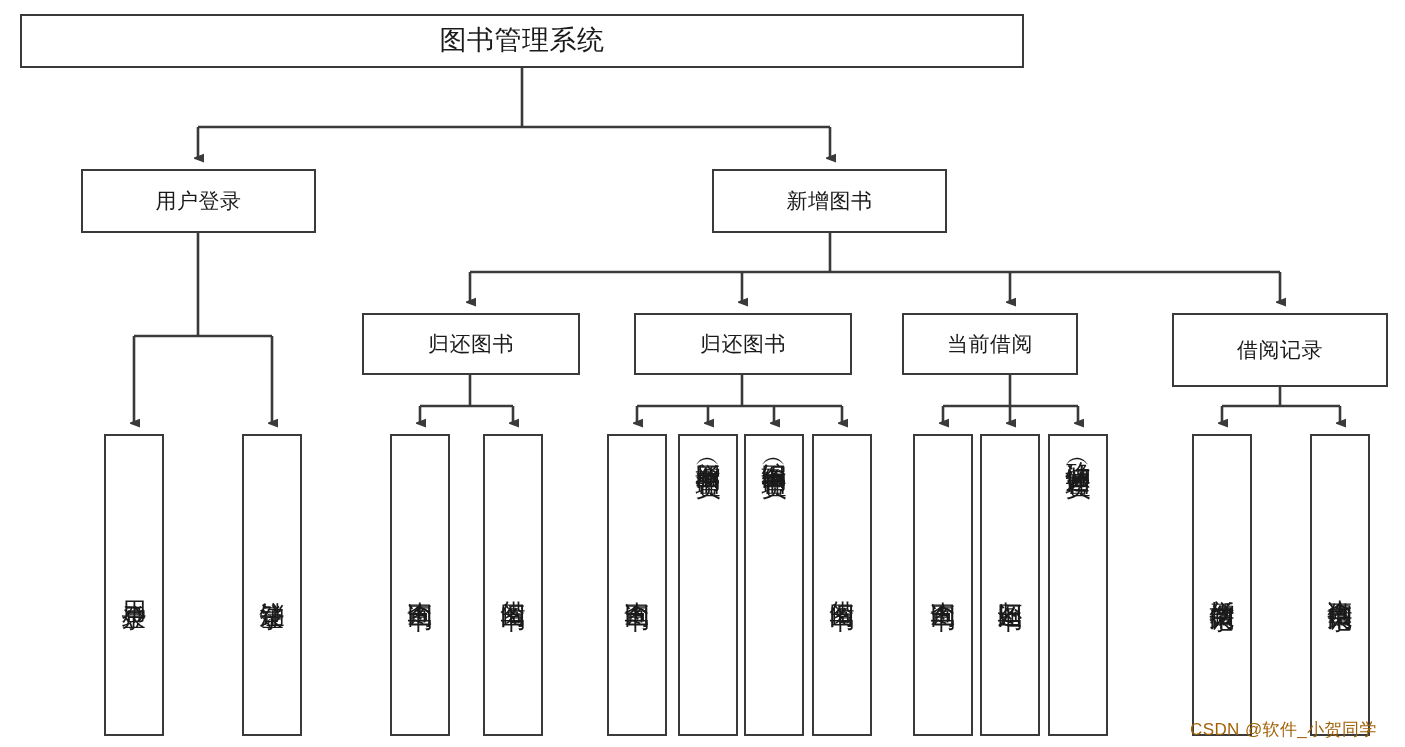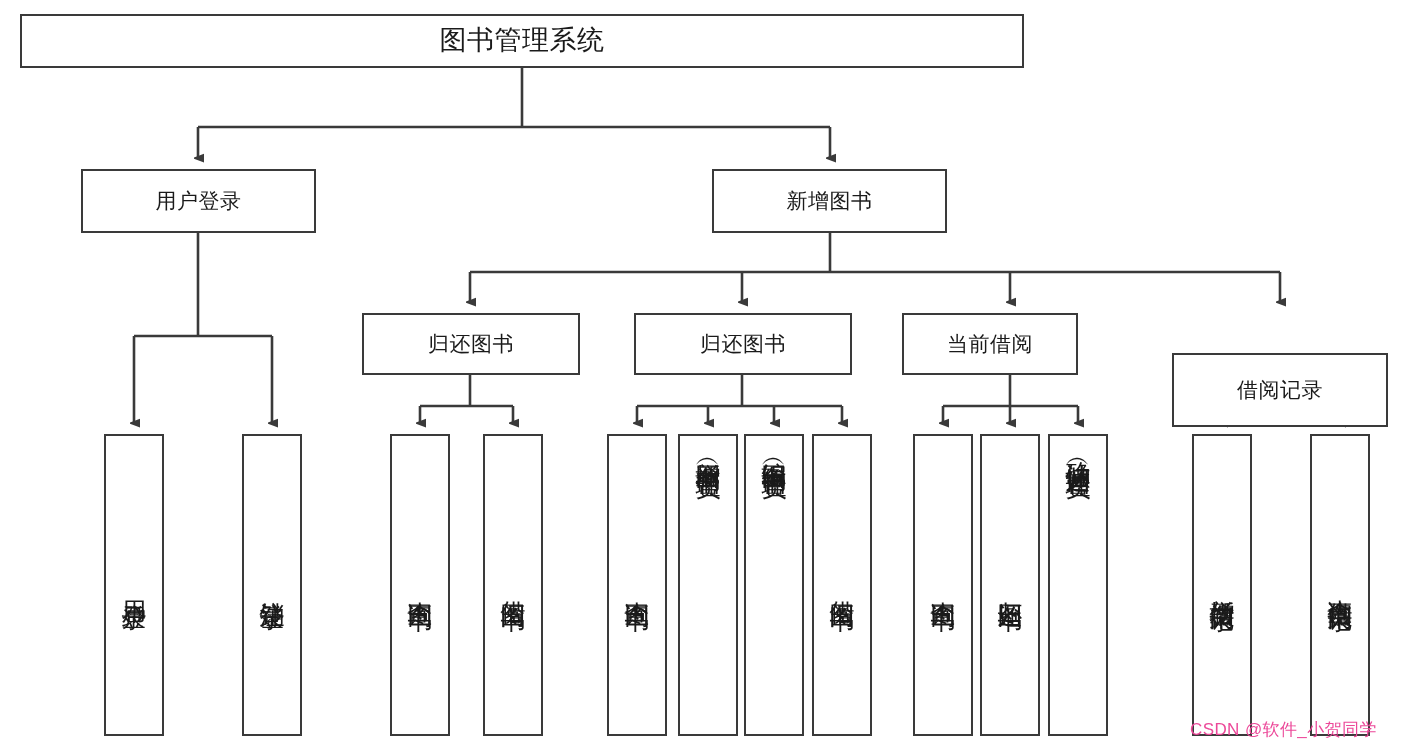--- a/index.html
+++ b/index.html
@@ -69,21 +69,21 @@
     top: 0;
     width: 1405px;
     height: 747px;
     pointer-events: none;
   }
   #watermark {
     position: absolute;
     left: 1190px;
     top: 718px;
     font-size: 17px;
-    color: #ec4899;
+    color: #a16207;
     white-space: nowrap;
     letter-spacing: 0.4px;
   }
 </style>
 </head>
 <body>
 
 <div id="diagram-root">
 
   <svg id="wires" viewBox="0 0 1405 747" width="1405" height="747" xmlns="http://www.w3.org/2000/svg">
@@ -147,21 +147,21 @@
 
   <div class="node h" style="left:362px; top:313px; width:218px; height:62px;">
     <span class="node-label">归还图书</span>
   </div>
   <div class="node h" style="left:634px; top:313px; width:218px; height:62px;">
     <span class="node-label">归还图书</span>
   </div>
   <div class="node h" style="left:902px; top:313px; width:176px; height:62px;">
     <span class="node-label">当前借阅</span>
   </div>
-  <div class="node h" style="left:1172px; top:313px; width:216px; height:74px;margin-top:40px;">
+  <div class="node h" style="left:1172px; top:313px; width:216px; height:74px;">
     <span class="node-label">借阅记录</span>
   </div>
 
   <div class="node v centered" style="left:104px; top:434px; width:60px; height:302px;">
     <span class="node-label">用户登录</span>
   </div>
   <div class="node v centered" style="left:242px; top:434px; width:60px; height:302px;">
     <span class="node-label">注销登录</span>
   </div>
   <div class="node v centered" style="left:390px; top:434px; width:60px; height:302px;">

